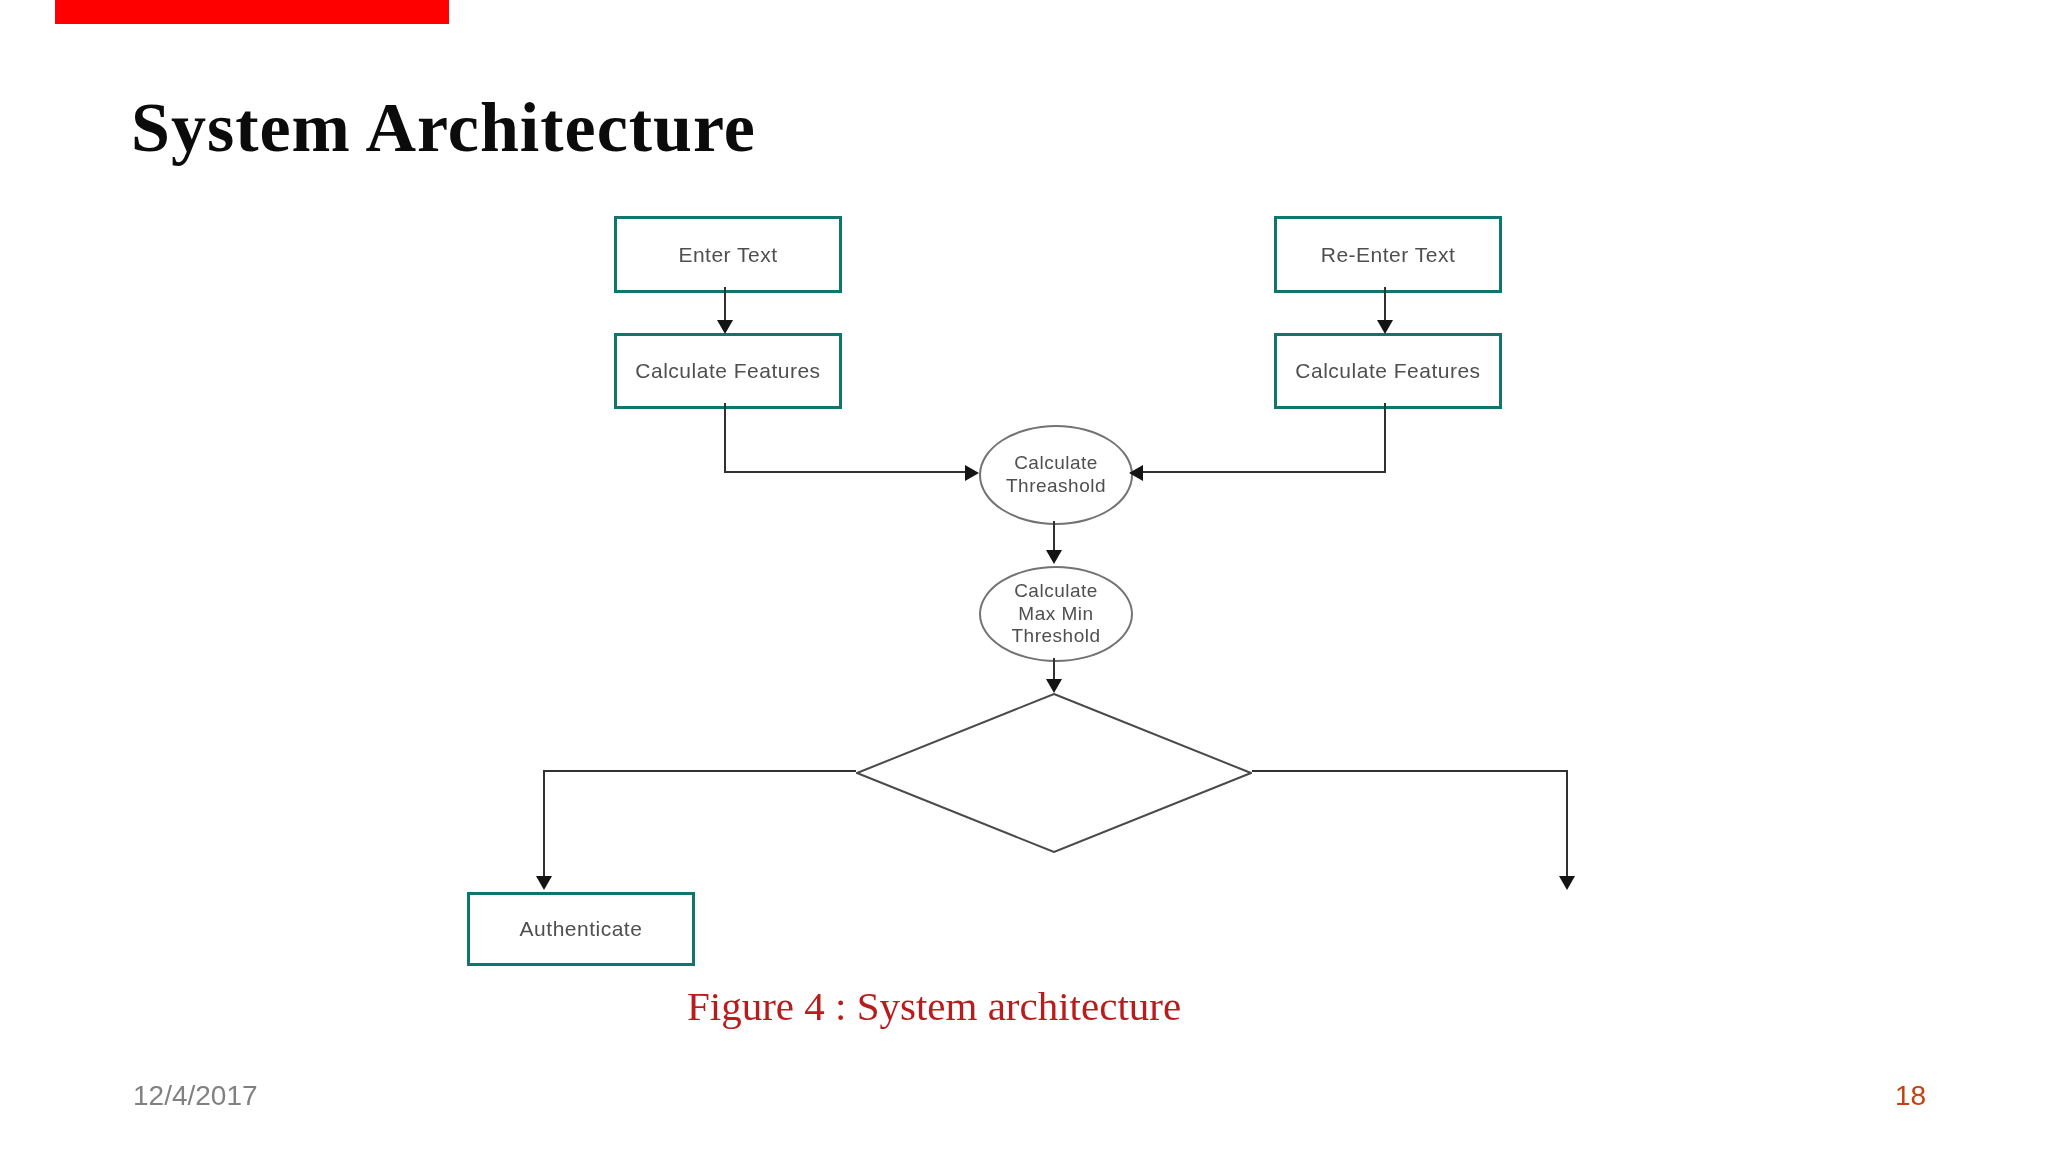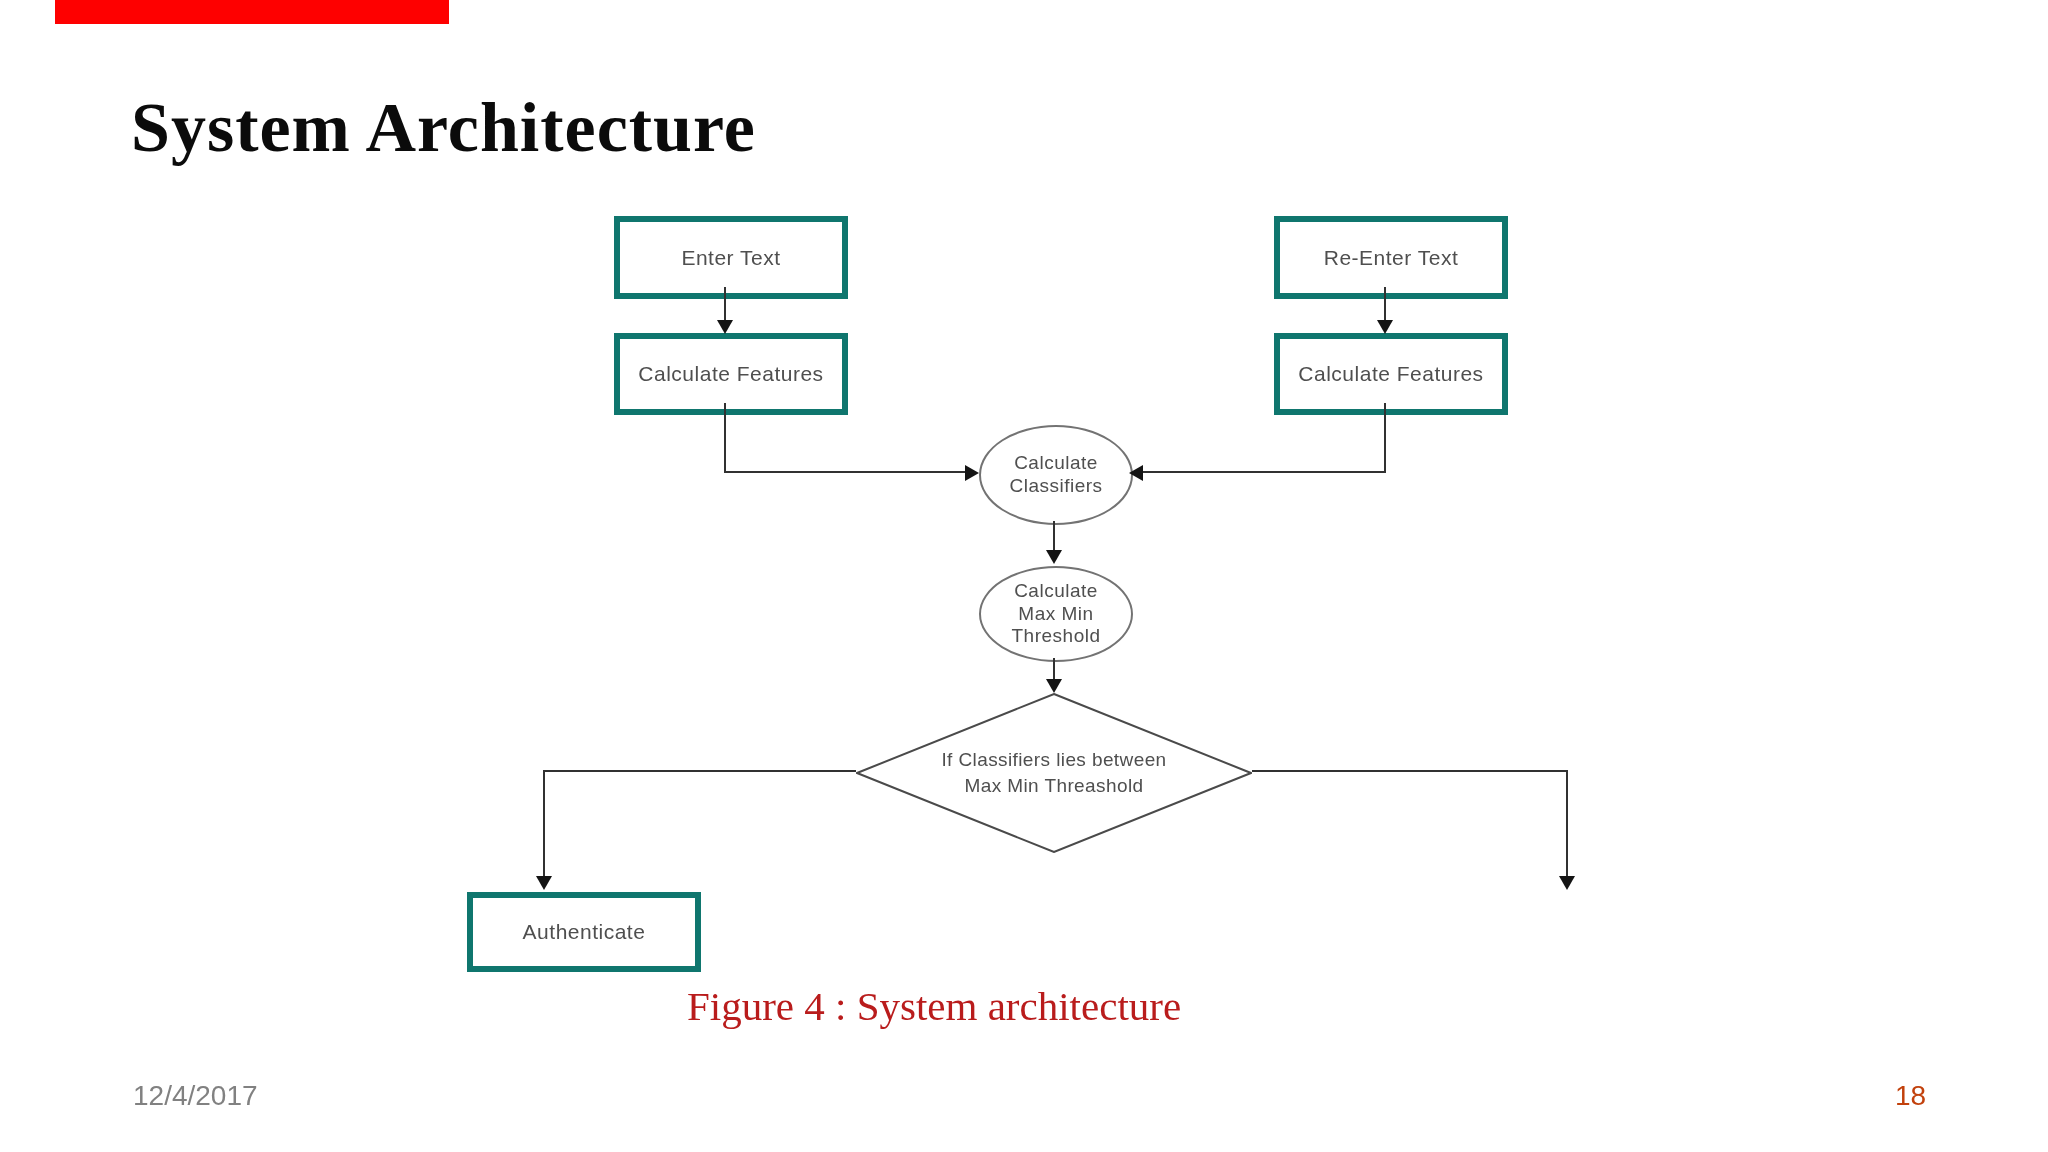--- a/index.html
+++ b/index.html
@@ -24,21 +24,21 @@
   }
   
   .footer-date{position:absolute;left:116px;top:1080px;font-size:28px;color:#818181;}
   .footer-page{position:absolute;left:1878px;top:1080px;font-size:28px;color:#c2410c;}
   
   #flowchart{position:absolute;left:0;top:0;width:2048px;height:1152px;filter:blur(0.5px);}
   .node{
     position:absolute;display:flex;align-items:center;justify-content:center;text-align:center;
     color:#4f4f4f;font-size:21px;letter-spacing:0.5px;background:#ffffff;
   }
-  .rect{border:6px solid #0f766e;}
+  .rect{border:3px solid #0f766e;}
   .ellipse{border:2px solid #737373;border-radius:50%;font-size:19px;line-height:1.2;}
   .vline{position:absolute;width:2px;background:#313131;}
   .hline{position:absolute;height:2px;background:#313131;}
   .arrow-down{
     position:absolute;width:0;height:0;
     border-left:8px solid transparent;border-right:8px solid transparent;border-top:14px solid #141414;
   }
   .arrow-right{
     position:absolute;width:0;height:0;
     border-top:8px solid transparent;border-bottom:8px solid transparent;border-left:14px solid #141414;
@@ -83,38 +83,34 @@
     <div class="node rect n-feat-l">
       <span>Calculate Features</span>
     </div>
     <div class="node rect n-feat-r">
       <span>Calculate Features</span>
     </div>
 
     <div class="node ellipse n-class">
       <span>
         <span>Calculate</span><br>
-        <span>Classifiers</span>
+        <span>Threashold</span>
       </span>
     </div>
     <div class="node ellipse n-maxmin">
       <span>
         <span>Calculate</span><br>
         <span>Max Min</span><br>
         <span>Threshold</span>
       </span>
     </div>
 
     <svg class="diamond-svg" width="396" height="160">
       <polygon points="198,1 395,80 198,159 1,80" fill="#ffffff" stroke="#4a4a4a" stroke-width="2"></polygon>
     </svg>
-    <div class="diamond-label">
-      <span>If Classifiers lies between</span>
-      <span>Max Min Threashold</span>
-    </div>
 
     <div class="node rect n-auth">
       <span>Authenticate</span>
     </div>
 
     <div class="vline" style="left:707px;top:287px;height:35px;"></div>
     <div class="arrow-down" style="left:700px;top:320px;"></div>
 
     <div class="vline" style="left:1367px;top:287px;height:35px;"></div>
     <div class="arrow-down" style="left:1360px;top:320px;"></div>

